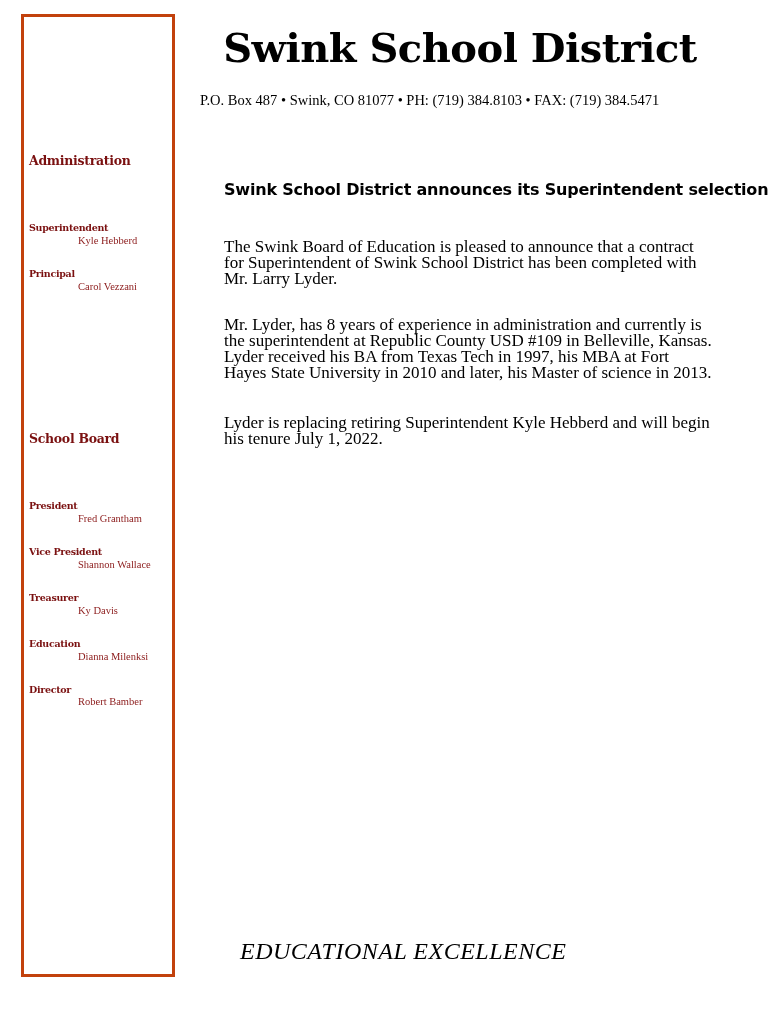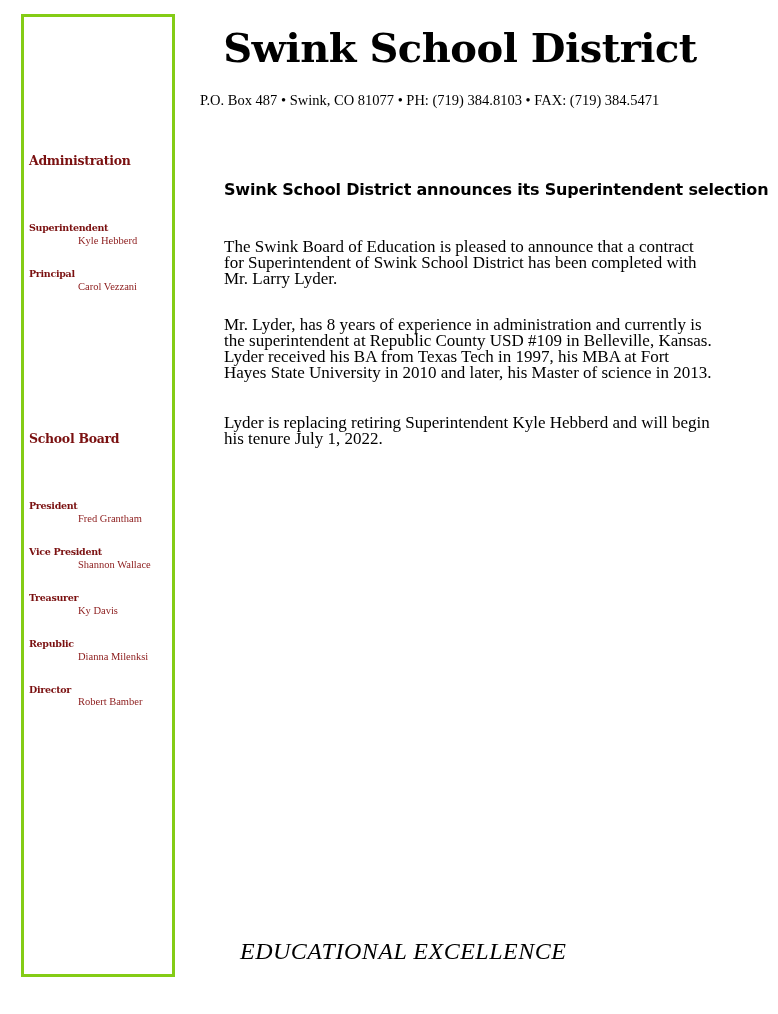--- a/index.html
+++ b/index.html
@@ -1,19 +1,19 @@
 <!DOCTYPE html>
 <html><head>
 <meta charset="utf-8">
 <style>
   html, body { margin: 0; padding: 0; background: #ffffff; }
   body { width: 778px; height: 1014px; position: relative; overflow: hidden; }
   .sidebar {
     position: absolute; left: 21px; top: 14px; width: 148px; height: 957px;
-    border: 3px solid #84cc16;
+    border: 3px solid #c2410c;
   }
   .sb-section { position: absolute; left: 5px; color: #7a1010; font-family: "DejaVu Serif", serif; font-weight: bold; font-size: 12.5px; letter-spacing: -0.3px; }
   .sb-role { position: absolute; left: 5px; color: #7a1010; font-family: "DejaVu Serif", serif; font-weight: bold; font-size: 9.5px; letter-spacing: -0.3px; margin-top: 41px; }
   .sb-name { position: absolute; left: 54px; color: #8b1a1a; font-family: "Liberation Serif", serif; font-size: 10.5px; margin-top: 32px; }
   .title {
     position: absolute; left: 200px; top: 24px; width: 520px; text-align: center;
     font-family: "DejaVu Serif", serif; font-weight: bold; font-size: 40px; color: #000; letter-spacing: -0.5px;
   }
   .address {
     position: absolute; left: 200px; top: 92px; width: 500px; text-align: left;
@@ -42,21 +42,21 @@
   <div class="sb-role" style="top:210px">Principal</div>
   <div class="sb-name" style="top:232px">Carol Vezzani</div>
 
   <div class="sb-section" style="top:414px">School Board</div>
   <div class="sb-role" style="top:442px">President</div>
   <div class="sb-name" style="top:464px">Fred Grantham</div>
   <div class="sb-role" style="top:488px">Vice President</div>
   <div class="sb-name" style="top:510px">Shannon Wallace</div>
   <div class="sb-role" style="top:534px">Treasurer</div>
   <div class="sb-name" style="top:556px">Ky Davis</div>
-  <div class="sb-role" style="top:580px">Republic</div>
+  <div class="sb-role" style="top:580px">Education</div>
   <div class="sb-name" style="top:602px">Dianna Milenksi</div>
   <div class="sb-role" style="top:626px">Director</div>
   <div class="sb-name" style="top:647px">Robert Bamber</div>
 </div>
 
 <div class="title">Swink School District</div>
 <div class="address">P.O. Box 487 • Swink, CO 81077 • PH: (719) 384.8103 • FAX: (719) 384.5471</div>
 
 <div class="headline">Swink School District announces its Superintendent selection</div>
 <div class="para" style="top:239px">The Swink Board of Education is pleased to announce that a contract for Superintendent of Swink School District has been completed with Mr. Larry Lyder.</div>

